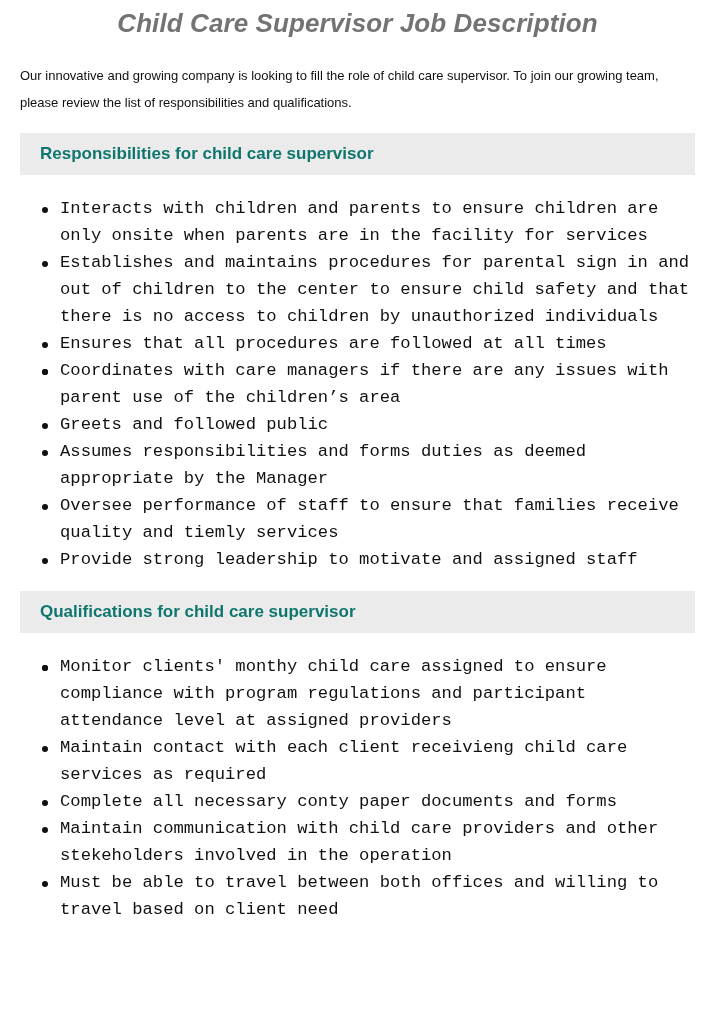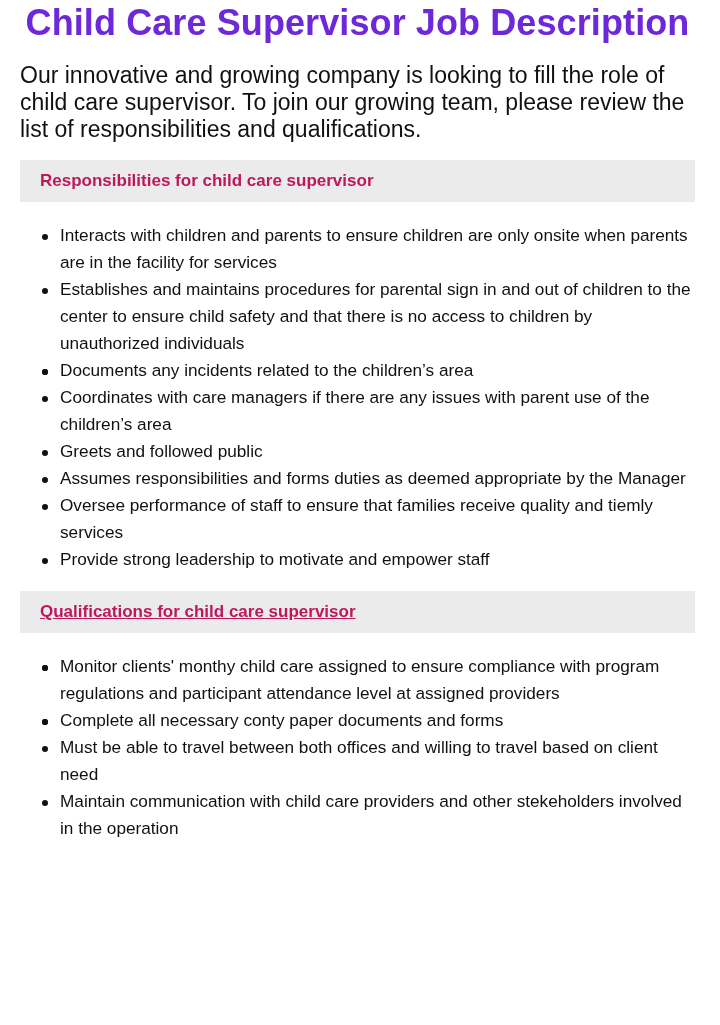--- a/index.html
+++ b/index.html
@@ -16,89 +16,90 @@
     }
     .page {
       padding: 0 25px 0 20px;
     }
     h1.title {
       margin: 0;
       padding-top: 4px;
       height: 40px;
       line-height: 38px;
       text-align: center;
-      font-size: 36px;
+      font-size: 26px;
       font-weight: bold;
-      color: #6d28d9;
+      color: #737373;
       letter-spacing: 0.1px;
+      font-style: italic;
     }
     p.intro {
       margin: 18px 0 0 0;
-      font-size: 23px;
+      font-size: 13px;
       line-height: 27px;
       color: #111111;
     }
     .section-header {
       margin-top: 17px;
       background: #ebebeb;
       height: 42px;
       line-height: 42px;
       padding-left: 20px;
       font-size: 17px;
       font-weight: bold;
-      color: #be185d;
+      color: #0f766e;
     }
     ul.items {
       list-style: none;
       margin: 20px 0 0 0;
       padding: 0;
+      font-family: Liberation Mono, monospace;
     }
     ul.items li {
       position: relative;
       padding-left: 40px;
       font-size: 17.2px;
       line-height: 27px;
       color: #111111;
     }
     ul.items li .bullet {
       position: absolute;
       left: 22px;
       top: 12px;
       width: 6px;
       height: 6px;
       border-radius: 50%;
       background: #111111;
     }
     .section-header.qual {
       margin-top: 18px;
-      text-decoration: underline;
     }
   </style>
 </head>
 <body>
 
 <div class="page">
   <h1 class="title">Child Care Supervisor Job Description</h1>
   <p class="intro">Our innovative and growing company is looking to fill the role of child care supervisor. To join our growing team, please review the list of responsibilities and qualifications.</p>
 
   <div class="section-header">Responsibilities for child care supervisor</div>
   <ul class="items">
     <li><span class="bullet"></span><span>Interacts with children and parents to ensure children are only onsite when parents are in the facility for services</span></li>
     <li><span class="bullet"></span><span>Establishes and maintains procedures for parental sign in and out of children to the center to ensure child safety and that there is no access to children by unauthorized individuals</span></li>
+    <li><span class="bullet"></span><span>Ensures that all procedures are followed at all times</span></li>
     <li><span class="bullet"></span></li>
-    <li><span class="bullet"></span><span>Documents any incidents related to the children’s area</span></li>
     <li><span class="bullet"></span><span>Coordinates with care managers if there are any issues with parent use of the children’s area</span></li>
     <li><span class="bullet"></span><span>Greets and followed public</span></li>
     <li><span class="bullet"></span><span>Assumes responsibilities and forms duties as deemed appropriate by the Manager</span></li>
     <li><span class="bullet"></span><span>Oversee performance of staff to ensure that families receive quality and tiemly services</span></li>
-    <li><span class="bullet"></span><span>Provide strong leadership to motivate and empower staff</span></li>
+    <li><span class="bullet"></span><span>Provide strong leadership to motivate and assigned staff</span></li>
   </ul>
 
   <div class="section-header qual">Qualifications for child care supervisor</div>
   <ul class="items">
     <li><span class="bullet"></span></li>
     <li><span class="bullet"></span><span>Monitor clients' monthy child care assigned to ensure compliance with program regulations and participant attendance level at assigned providers</span></li>
-    <li><span class="bullet"></span></li>
+    <li><span class="bullet"></span><span>Maintain contact with each client receivieng child care services as required</span></li>
     <li><span class="bullet"></span><span>Complete all necessary conty paper documents and forms</span></li>
+    <li><span class="bullet"></span><span>Maintain communication with child care providers and other stekeholders involved in the operation</span></li>
     <li><span class="bullet"></span><span>Must be able to travel between both offices and willing to travel based on client need</span></li>
-    <li><span class="bullet"></span><span>Maintain communication with child care providers and other stekeholders involved in the operation</span></li>
   </ul>
 </div>
 
 </body></html>

